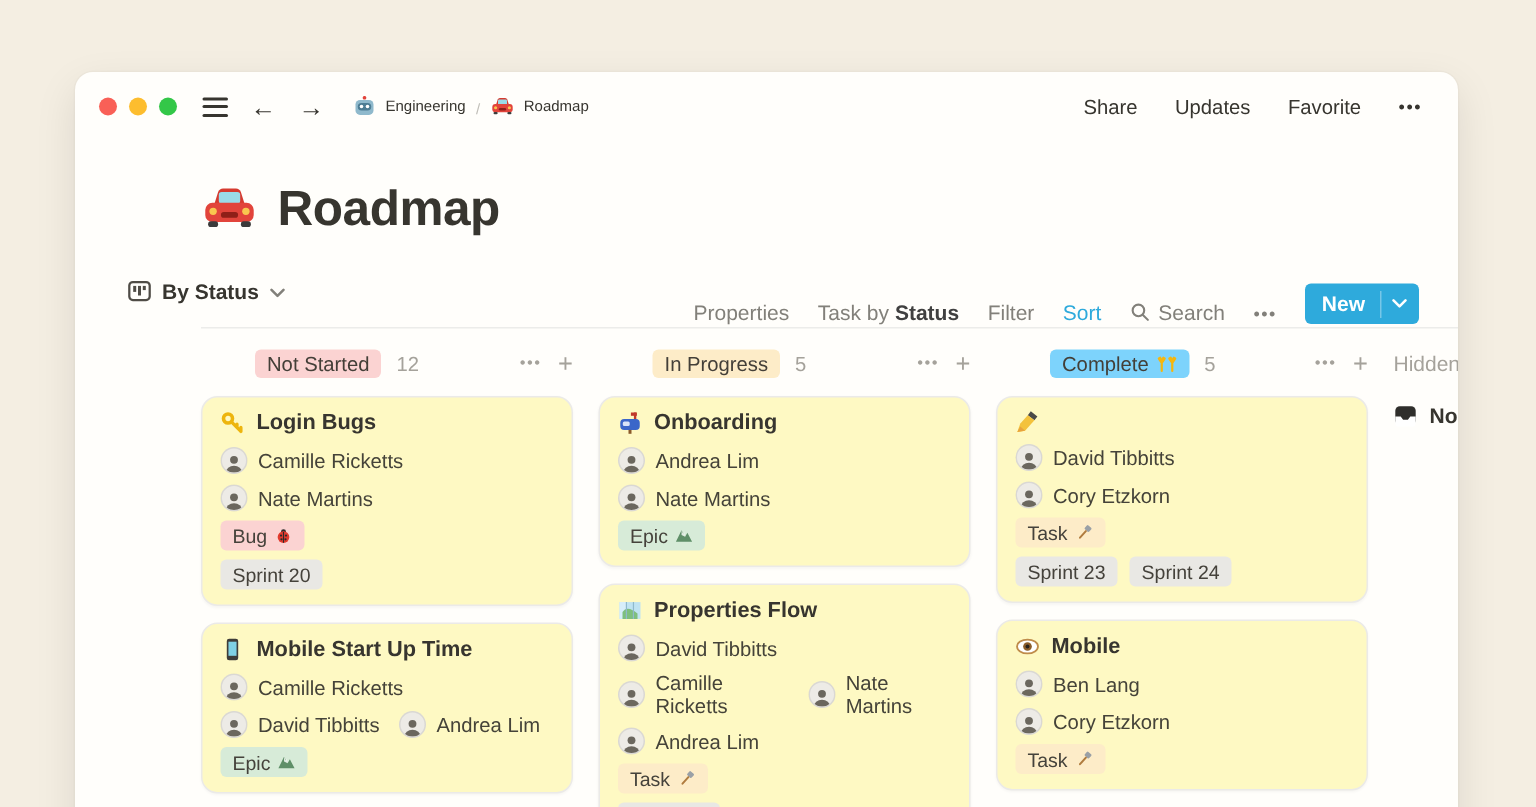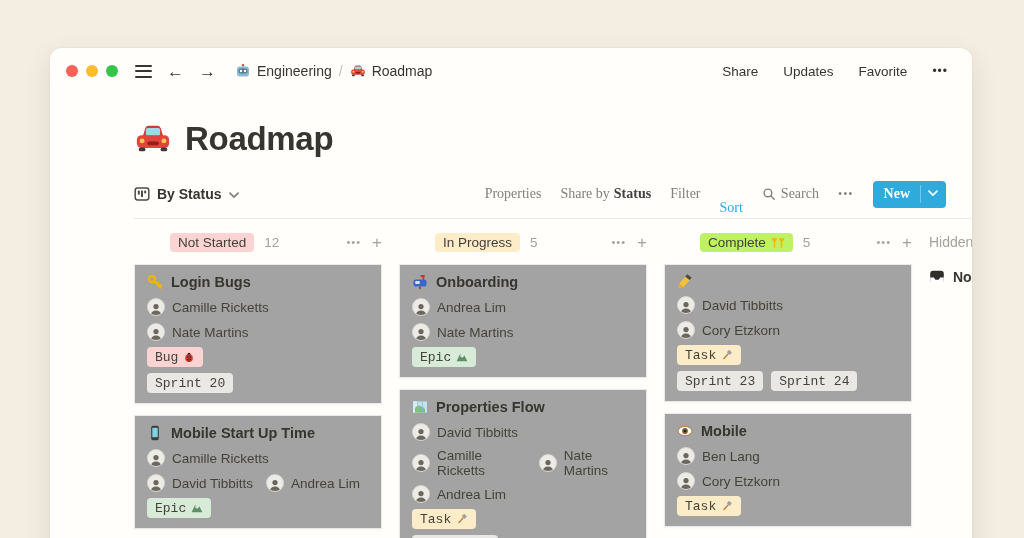--- a/index.html
+++ b/index.html
@@ -10,62 +10,62 @@
             background:#fffefb; border-radius:12px; overflow:hidden;
             box-shadow:0 10px 28px rgba(0,0,0,.10), 0 0 0 1px rgba(0,0,0,.02); }
 
   
   .titlebar { height:46px; display:flex; align-items:center; padding:0 24px 0 16px; }
   .lights { display:flex; gap:8px; }
   .light { width:12px; height:12px; border-radius:50%; }
   .burger { margin-left:17px; width:17px; display:flex; flex-direction:column; gap:3.5px; cursor:pointer; }
   .burger div { height:2px; background:#37352f; border-radius:1px; }
   .navarrow { margin-left:15px; font-size:17px; color:#37352f; line-height:1; cursor:pointer; }
-  .crumbs { margin-left:19px; display:flex; align-items:flex-end; gap:7px; font-size:14px; }
+  .crumbs { margin-left:19px; display:flex; align-items:flex-end; gap:7px; font-size:10px; }
   .crumb { display:flex; align-items:center; gap:6px; cursor:pointer; }
   .crumb-sep { color:#c0beb8; }
   .tb-right { margin-left:auto; display:flex; align-items:center; gap:25px; font-size:13.5px; }
   .tb-right span { cursor:pointer; }
 
   
   .page-title { margin-top:26px; padding-left:84px; display:flex; align-items:center; gap:13px;
                 font-size:33px; font-weight:700; letter-spacing:-.3px; }
-  .viewbar { margin-top:22px; padding-left:84px; padding-right:26px; display:flex; align-items:center; height:28px;gap:24px; }
+  .viewbar { margin-top:22px; padding-left:35px; padding-right:26px; display:flex; align-items:center; height:28px;gap:24px; }
   .view-left { display:flex; align-items:center; gap:7px; font-size:14px; font-weight:700; cursor:pointer; }
-  .view-right { margin-left:auto; display:flex; align-items:center; gap:19px; font-size:14px; color:#82807a;font-family:Liberation Serif, serif; }
+  .view-right { margin-left:auto; display:flex; align-items:flex-end; gap:19px; font-size:14px; color:#82807a; }
   .view-right .dim { cursor:pointer; }
   .groupby { cursor:pointer; }
   .groupby b { color:#404040; font-weight:600; margin-left:4px; }
   .sort { color:#2eaadc; cursor:pointer;margin-top:28px; }
   .searchbox { display:flex; align-items:center; gap:5px; cursor:pointer; }
   .newbtn { display:flex; align-items:center; background:#2eaadc; border-radius:4px; overflow:hidden;
             color:#fff; font-size:14px; font-weight:600; cursor:pointer; }
   .newbtn .nb-label { padding:5px 10px 6px 11px; }
   .newbtn .nb-arrow { padding:5px 8px 6px 7px; border-left:1px solid rgba(255,255,255,.35); display:flex; align-items:center; }
   .divider { margin-left:84px; border-top:1px solid #ececea; margin-top:10px; }
 
   
   .board { margin-top:12px; padding-left:84px; display:flex; gap:17px; flex-wrap:nowrap; width:1200px; }
   .col { width:248px; flex:none; }
   .col-header { display:flex; align-items:center; height:22px;padding-left:36px; }
   .badge { font-size:13.5px; padding:2px 8px; border-radius:4px; color:#433f38; display:inline-flex; align-items:center; gap:5px; }
-  .badge.red { background:#fbd3d2; } .badge.yellow { background:#fdecc8; } .badge.green { background:#bef264; }
+  .badge.red { background:#fbd3d2; } .badge.yellow { background:#fdecc8; } .badge.green { background:#7dd3fc; }
   .count { margin-left:10px; font-size:13.5px; color:#a5a29b; }
   .col-actions { margin-left:auto; display:flex; align-items:center; gap:11px; color:#a5a29b; }
   .col-actions .dots { font-size:11px; letter-spacing:1px; cursor:pointer; }
   .col-actions .plus { font-size:17px; font-weight:400; cursor:pointer; line-height:1; }
 
-  .card { margin-top:11px; background:#a3a3a3; border:1px solid #ebeae8; border-radius:0;
+  .card { margin-top:11px; background:#fef9c3; border:1px solid #ebeae8; border-radius:11px;
           box-shadow:0 1px 2px rgba(15,15,15,.04); padding:8px 12px 10px; cursor:pointer; }
   .card-title { display:flex; align-items:center; gap:8px; font-size:14.5px; font-weight:600; line-height:18px; }
   .prow { margin-top:7px; display:flex; align-items:center; gap:7px; font-size:13.5px; color:#454339; }
   .prow .p2 { margin-left:6px; }
   .avatar { width:18px; height:18px; border-radius:50%; background:#edebe6; border:1px solid rgba(0,0,0,.08);
             display:inline-flex; align-items:center; justify-content:center; overflow:hidden; flex:none; }
-  .trow { margin-top:6px; display:flex; gap:8px;font-family:Liberation Mono, monospace; }
+  .trow { margin-top:6px; display:flex; gap:8px; }
   .tag { font-size:13px; line-height:15px; padding:2.5px 8px; border-radius:4px; color:#45423b;
          display:inline-flex; align-items:center; gap:5px; }
   .tag.red { background:#fbd3d2; } .tag.yellow { background:#fdecc8; }
   .tag.green { background:#d7ebd8; } .tag.gray { background:#e9e8e4; }
 
   .hiddencol { width:200px; flex:none; }
   .hidden-label { font-size:14px; color:#a5a29b; white-space:nowrap; line-height:22px; }
   .hidden-item { margin-top:16px; display:flex; align-items:center; gap:8px; font-size:14px;
                  font-weight:600; white-space:nowrap; cursor:pointer; }
 
@@ -227,21 +227,21 @@
           <use href="#sym-board"></use>
         </svg>
       <span>By Status</span>
       <svg class="ic12" style="color:#82807a;width:10px;height:7px;margin-top:2px">
           <use href="#sym-chev"></use>
         </svg>
     </div>
     <div class="view-right">
       <span class="dim">Properties</span>
       <span class="groupby">
-        <span>Share by</span><b>Status</b>
+        <span>Task by</span><b>Status</b>
       </span>
       <span class="dim">Filter</span>
       <span class="sort">Sort</span>
       <span class="searchbox">
         <svg class="ic14">
             <use href="#sym-search"></use>
           </svg>
         <span>Search</span>
       </span>
       <span class="dim" style="font-size:12px;letter-spacing:1px;">•••</span>

